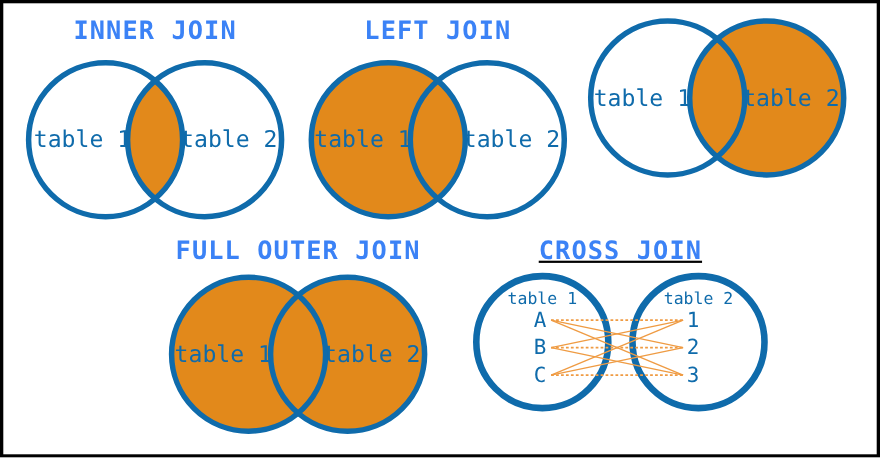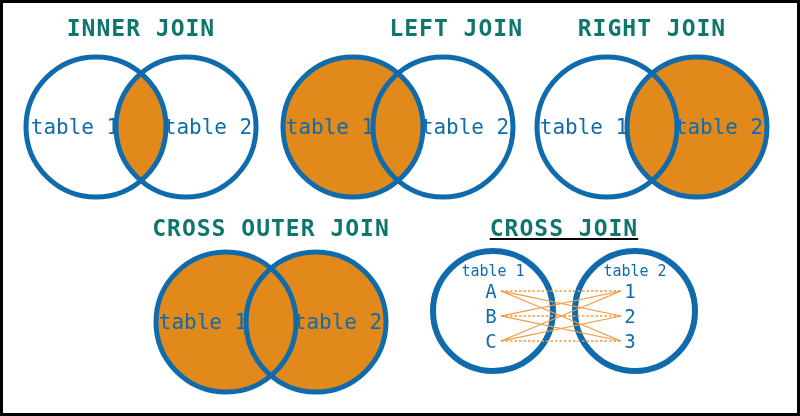--- a/index.html
+++ b/index.html
@@ -17,21 +17,21 @@
     position: absolute;
     width: 250px;
     text-align: center;
   }
   .panel-title {
     height: 38px;
     line-height: 38px;
     font-size: 23px;
     font-weight: bold;
     letter-spacing: 1px;
-    color: #0f766e;
+    color: #3b82f6;
     white-space: nowrap;
   }
   svg { display: block; margin: 0 auto; overflow: visible; }
   .ring { fill: none; stroke: #0F6BAB; stroke-width: 5; }
   .ring-thick { fill: none; stroke: #0F6BAB; stroke-width: 6; }
   .fill-orange { fill: #E2891B; stroke: none; }
   .fill-white { fill: #ffffff; stroke: none; }
   .venn-label {
     font-family: "DejaVu Sans Mono", "Liberation Mono", monospace;
     font-size: 21px;
@@ -74,46 +74,45 @@
       <g clip-path="url(#clip-inner-right)">
         <circle class="fill-orange" cx="80" cy="80" r="70"></circle>
       </g>
       <circle class="ring" cx="80" cy="80" r="70"></circle>
       <circle class="ring" cx="170" cy="80" r="70"></circle>
       <text class="venn-label" x="59" y="80">table 1</text>
       <text class="venn-label" x="192" y="80">table 2</text>
     </svg>
   </div>
 
-  <div class="panel" style="left:270px; top:6px;text-align:right;">
+  <div class="panel" style="left:270px; top:6px;">
     <div class="panel-title">LEFT JOIN</div>
     <svg width="250" height="158">
       <circle class="fill-white" cx="170" cy="80" r="70"></circle>
       <circle class="fill-orange" cx="80" cy="80" r="70"></circle>
       <circle class="ring" cx="170" cy="80" r="70"></circle>
       <circle class="ring" cx="80" cy="80" r="70"></circle>
       <text class="venn-label" x="57" y="80">table 1</text>
       <text class="venn-label" x="192" y="80">table 2</text>
     </svg>
   </div>
 
   <div class="panel" style="left:524px; top:6px;">
-    <div class="panel-title">RIGHT JOIN</div>
     <svg width="250" height="158">
       <circle class="fill-white" cx="80" cy="80" r="70"></circle>
       <circle class="fill-orange" cx="170" cy="80" r="70"></circle>
       <circle class="ring" cx="80" cy="80" r="70"></circle>
       <circle class="ring" cx="170" cy="80" r="70"></circle>
       <text class="venn-label" x="57" y="80">table 1</text>
       <text class="venn-label" x="192" y="80">table 2</text>
     </svg>
   </div>
 
   <div class="panel" style="left:143px; top:206px;">
-    <div class="panel-title">CROSS OUTER JOIN</div>
+    <div class="panel-title">FULL OUTER JOIN</div>
     <svg width="250" height="158">
       <circle class="fill-orange" cx="80" cy="75" r="70"></circle>
       <circle class="fill-orange" cx="170" cy="75" r="70"></circle>
       <circle class="ring" cx="80" cy="75" r="70"></circle>
       <circle class="ring" cx="170" cy="75" r="70"></circle>
       <text class="venn-label" x="57" y="75">table 1</text>
       <text class="venn-label" x="192" y="75">table 2</text>
     </svg>
   </div>
 

